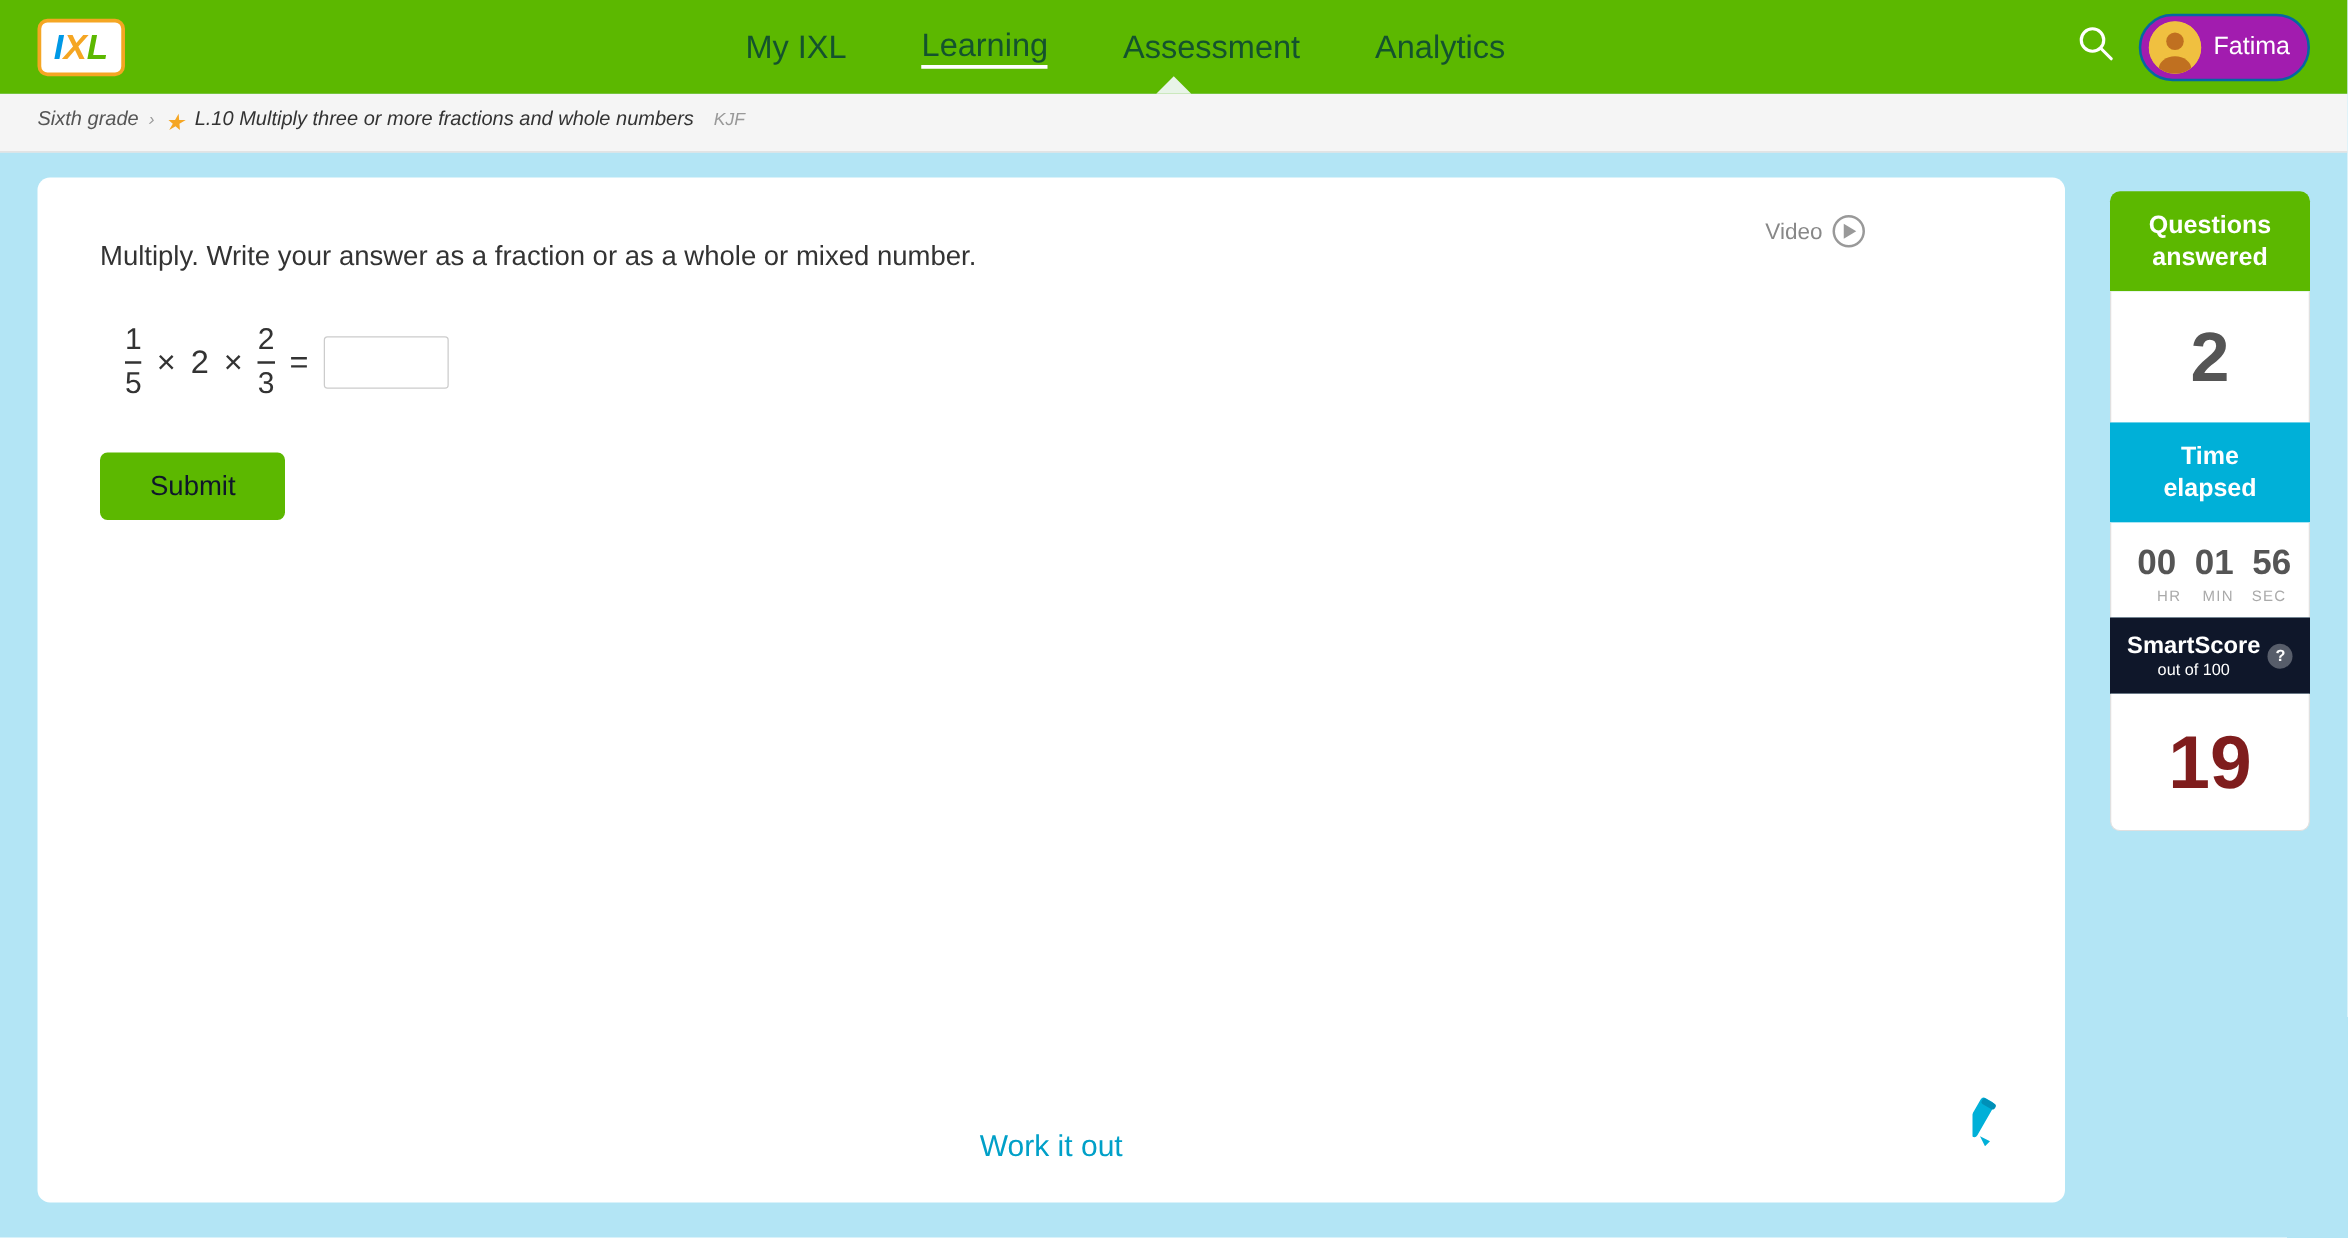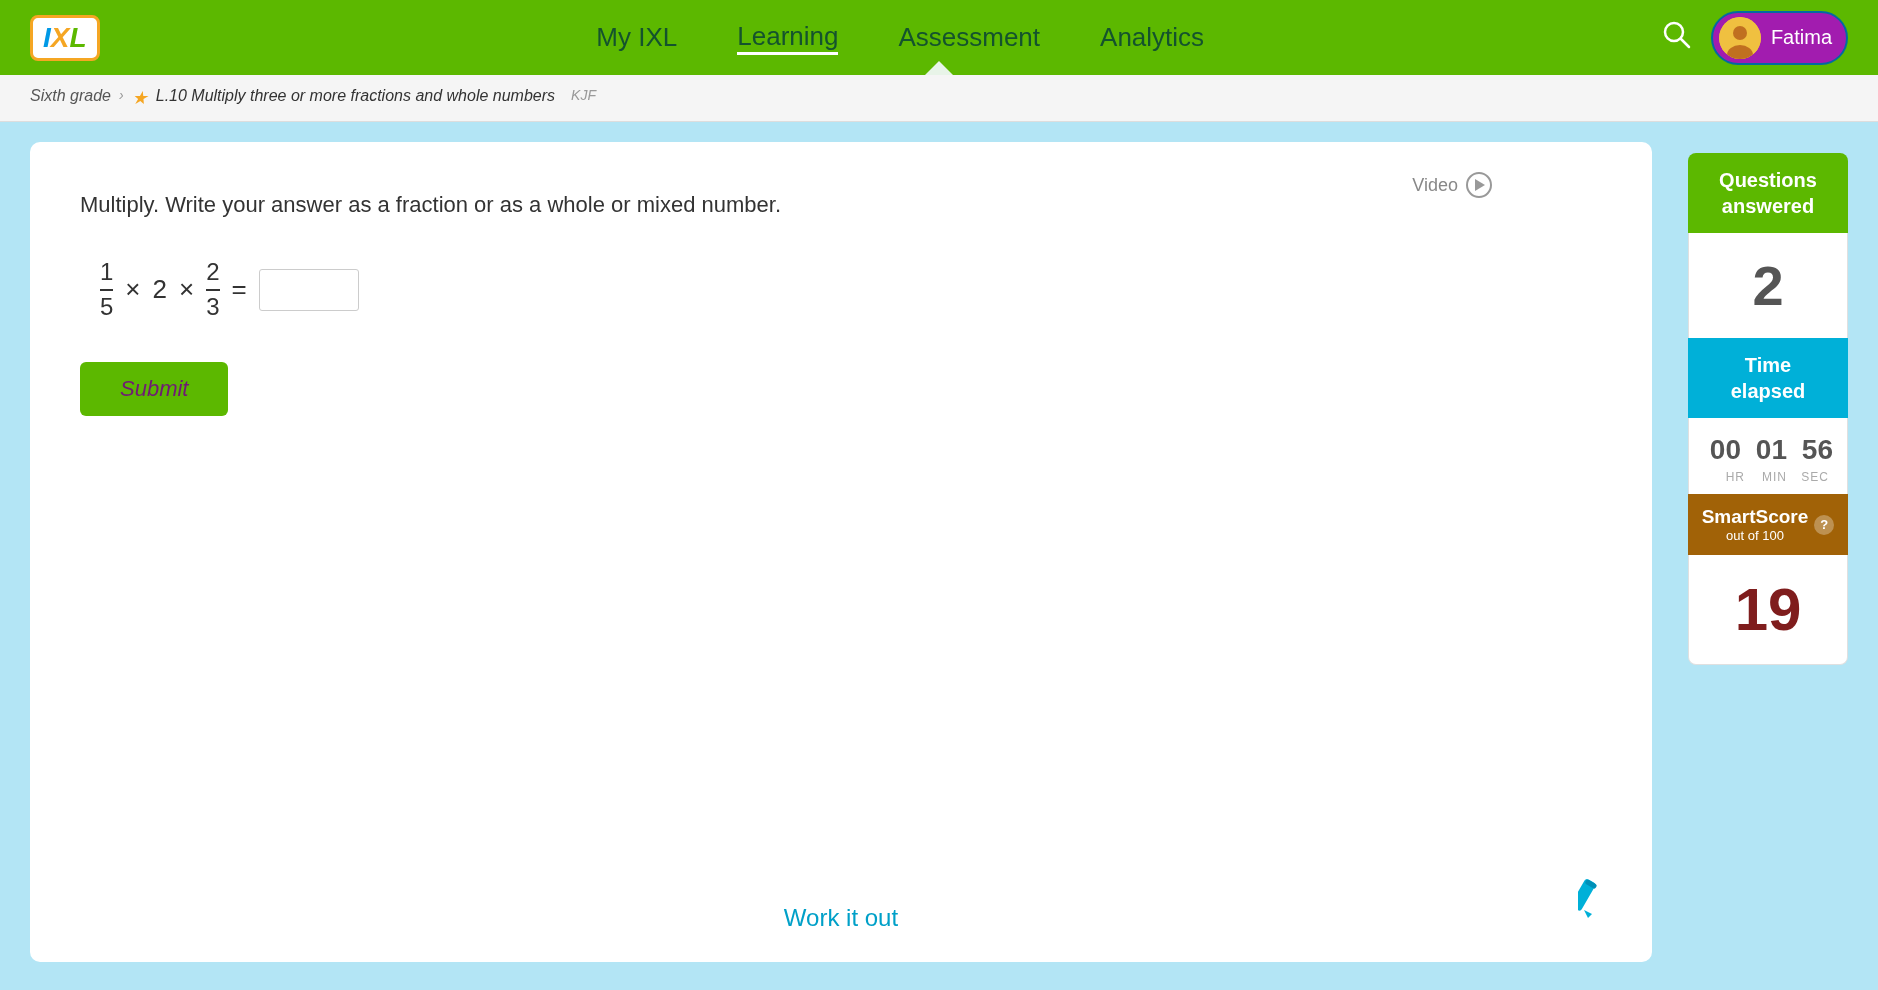--- a/index.html
+++ b/index.html
@@ -184,28 +184,27 @@
       border-radius: 3px;
       width: 100px;
       height: 42px;
       font-size: 20px;
       padding: 0 8px;
       outline: none;
     }
 
     .submit-btn {
       background: #5cb800;
-      color: #701a75;
+      color: #0f172a;
       border: none;
       border-radius: 6px;
       padding: 14px 40px;
       font-size: 22px;
       cursor: pointer;
       font-weight: 400;
-      font-style: italic;
     }
 
     
     .pencil-icon-wrap {
       position: absolute;
       bottom: 40px;
       right: 30px;
     }
 
     
@@ -285,21 +284,21 @@
     }
     .timer-label {
       font-size: 12px;
       color: #aaa;
       min-width: 38px;
       text-align: right;
       letter-spacing: 1px;
     }
 
     .smart-score-box {
-      background: #a16207;
+      background: #0f172a;
       padding: 12px 10px;
       text-align: center;
       color: white;
       font-size: 19px;
       font-weight: 700;
       display: flex;
       align-items: center;
       justify-content: center;
       gap: 6px;
     }

